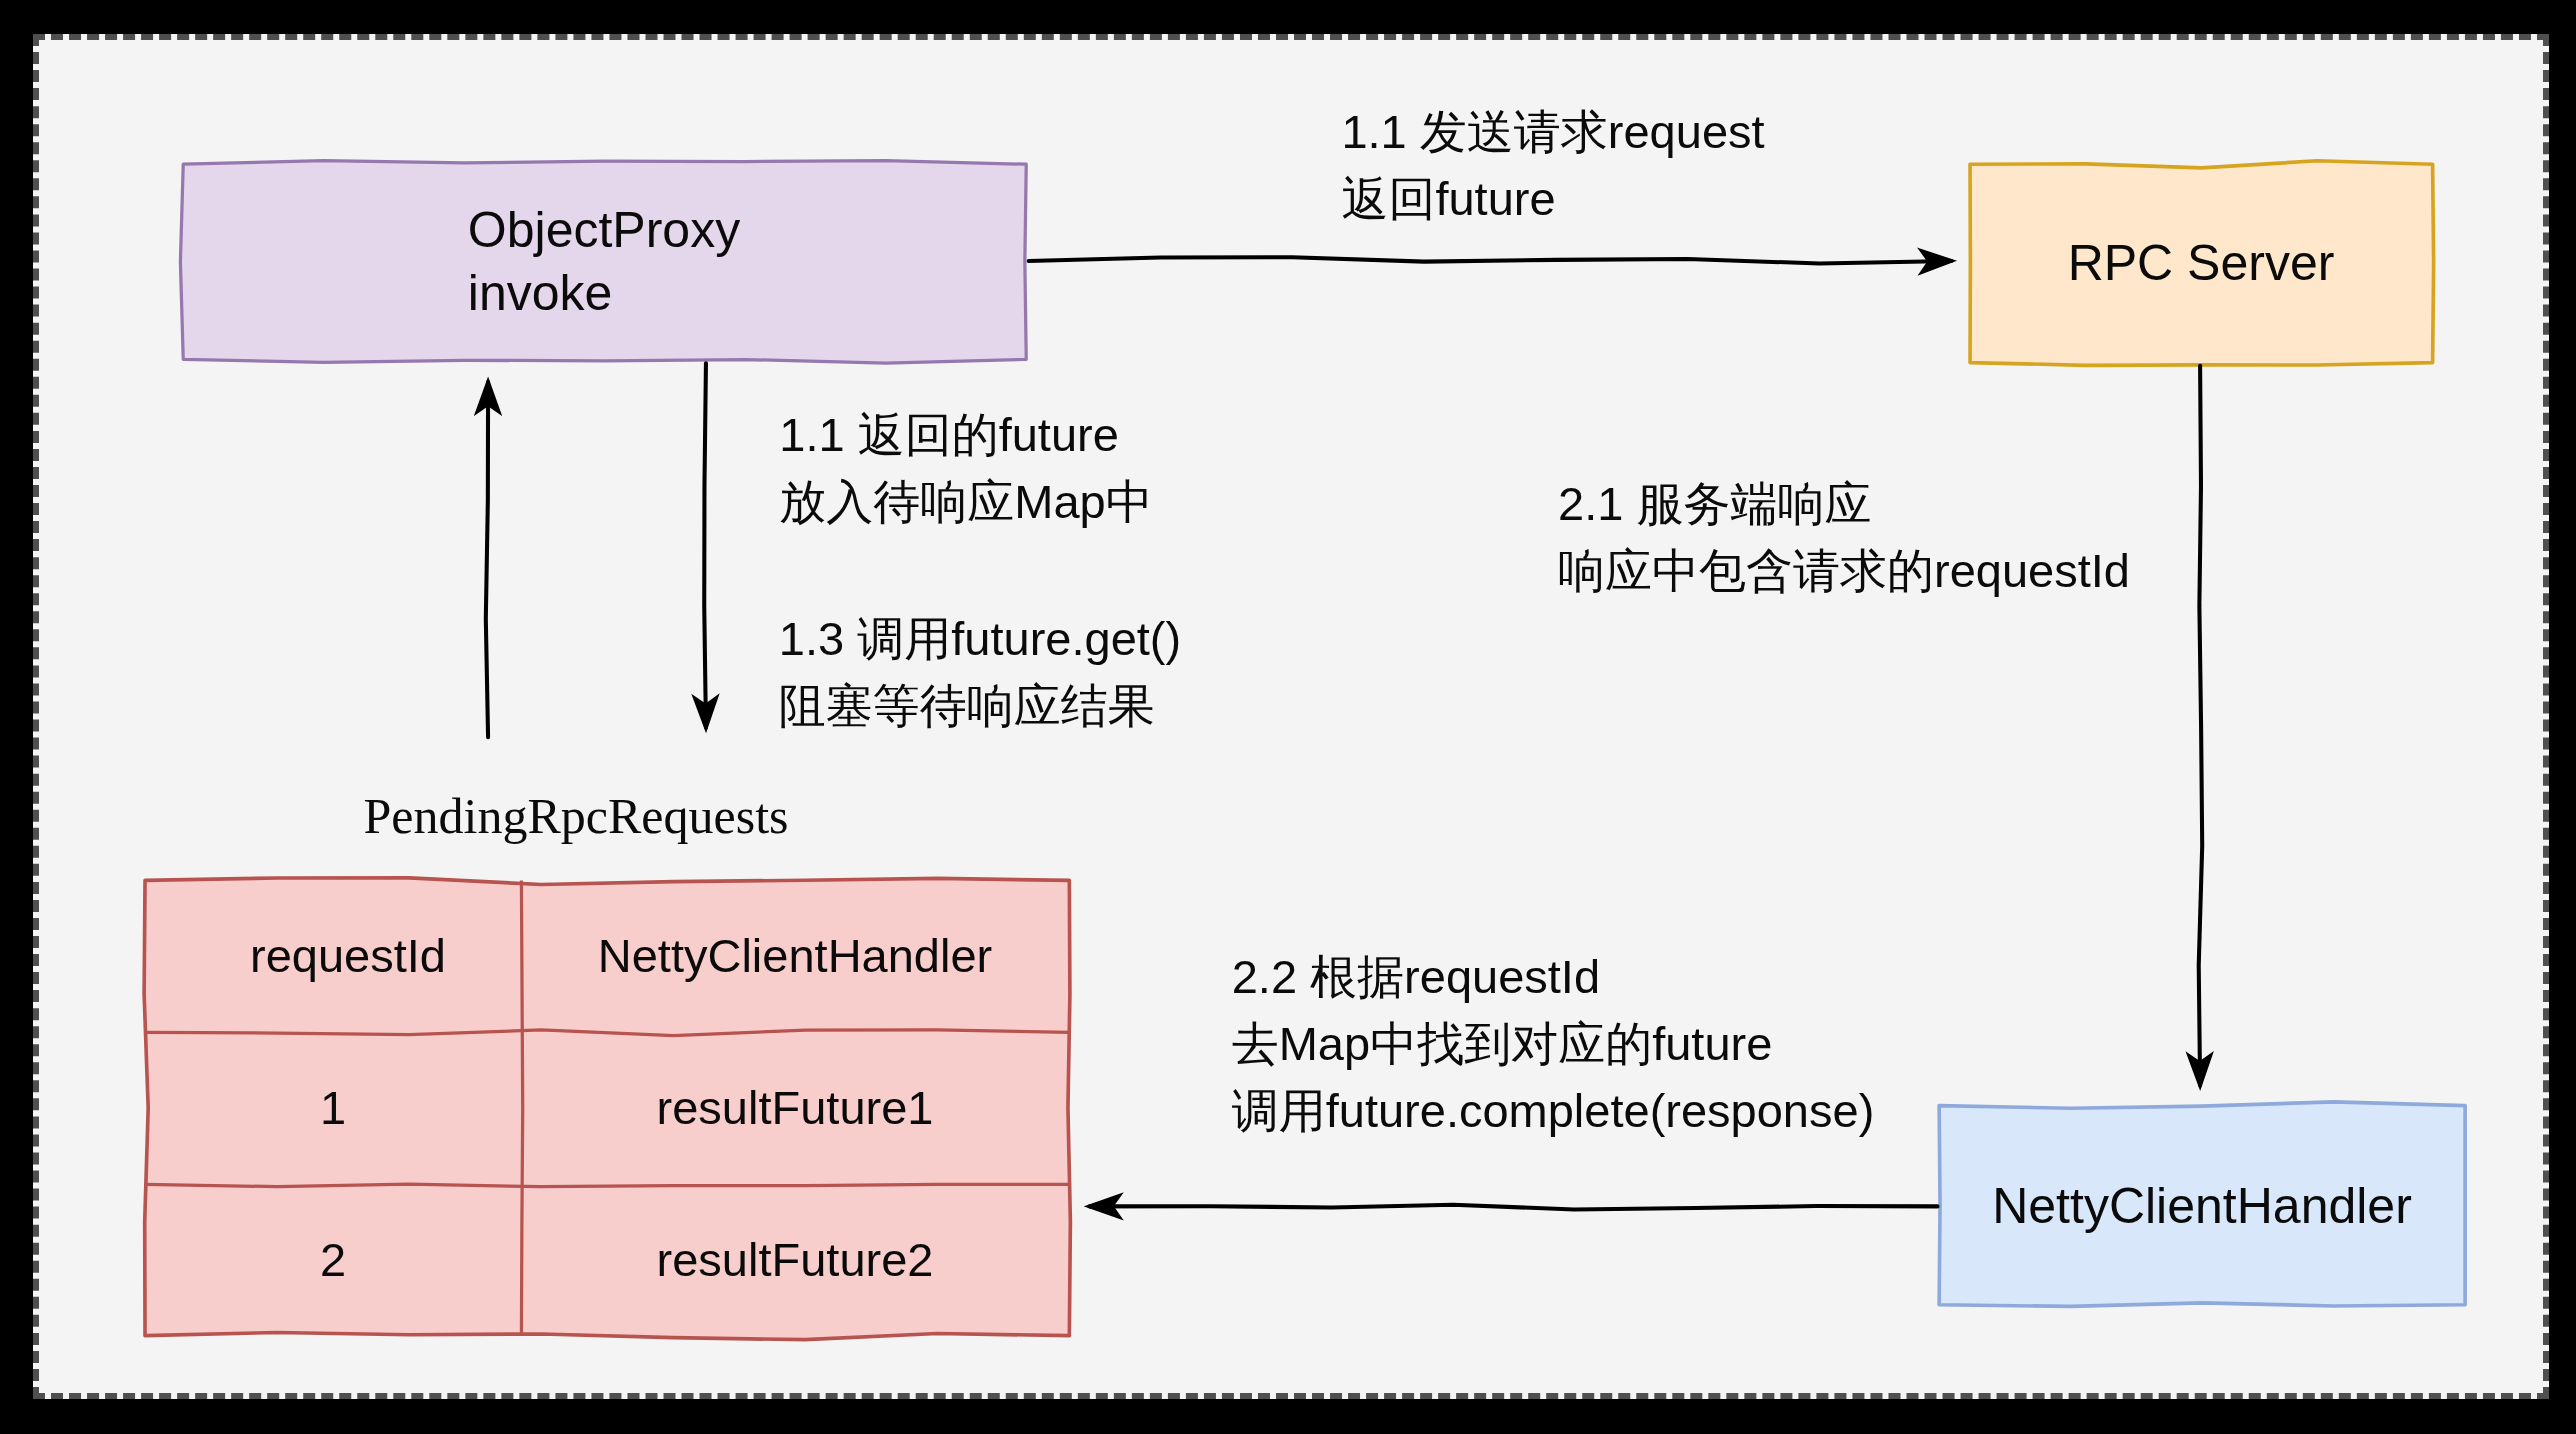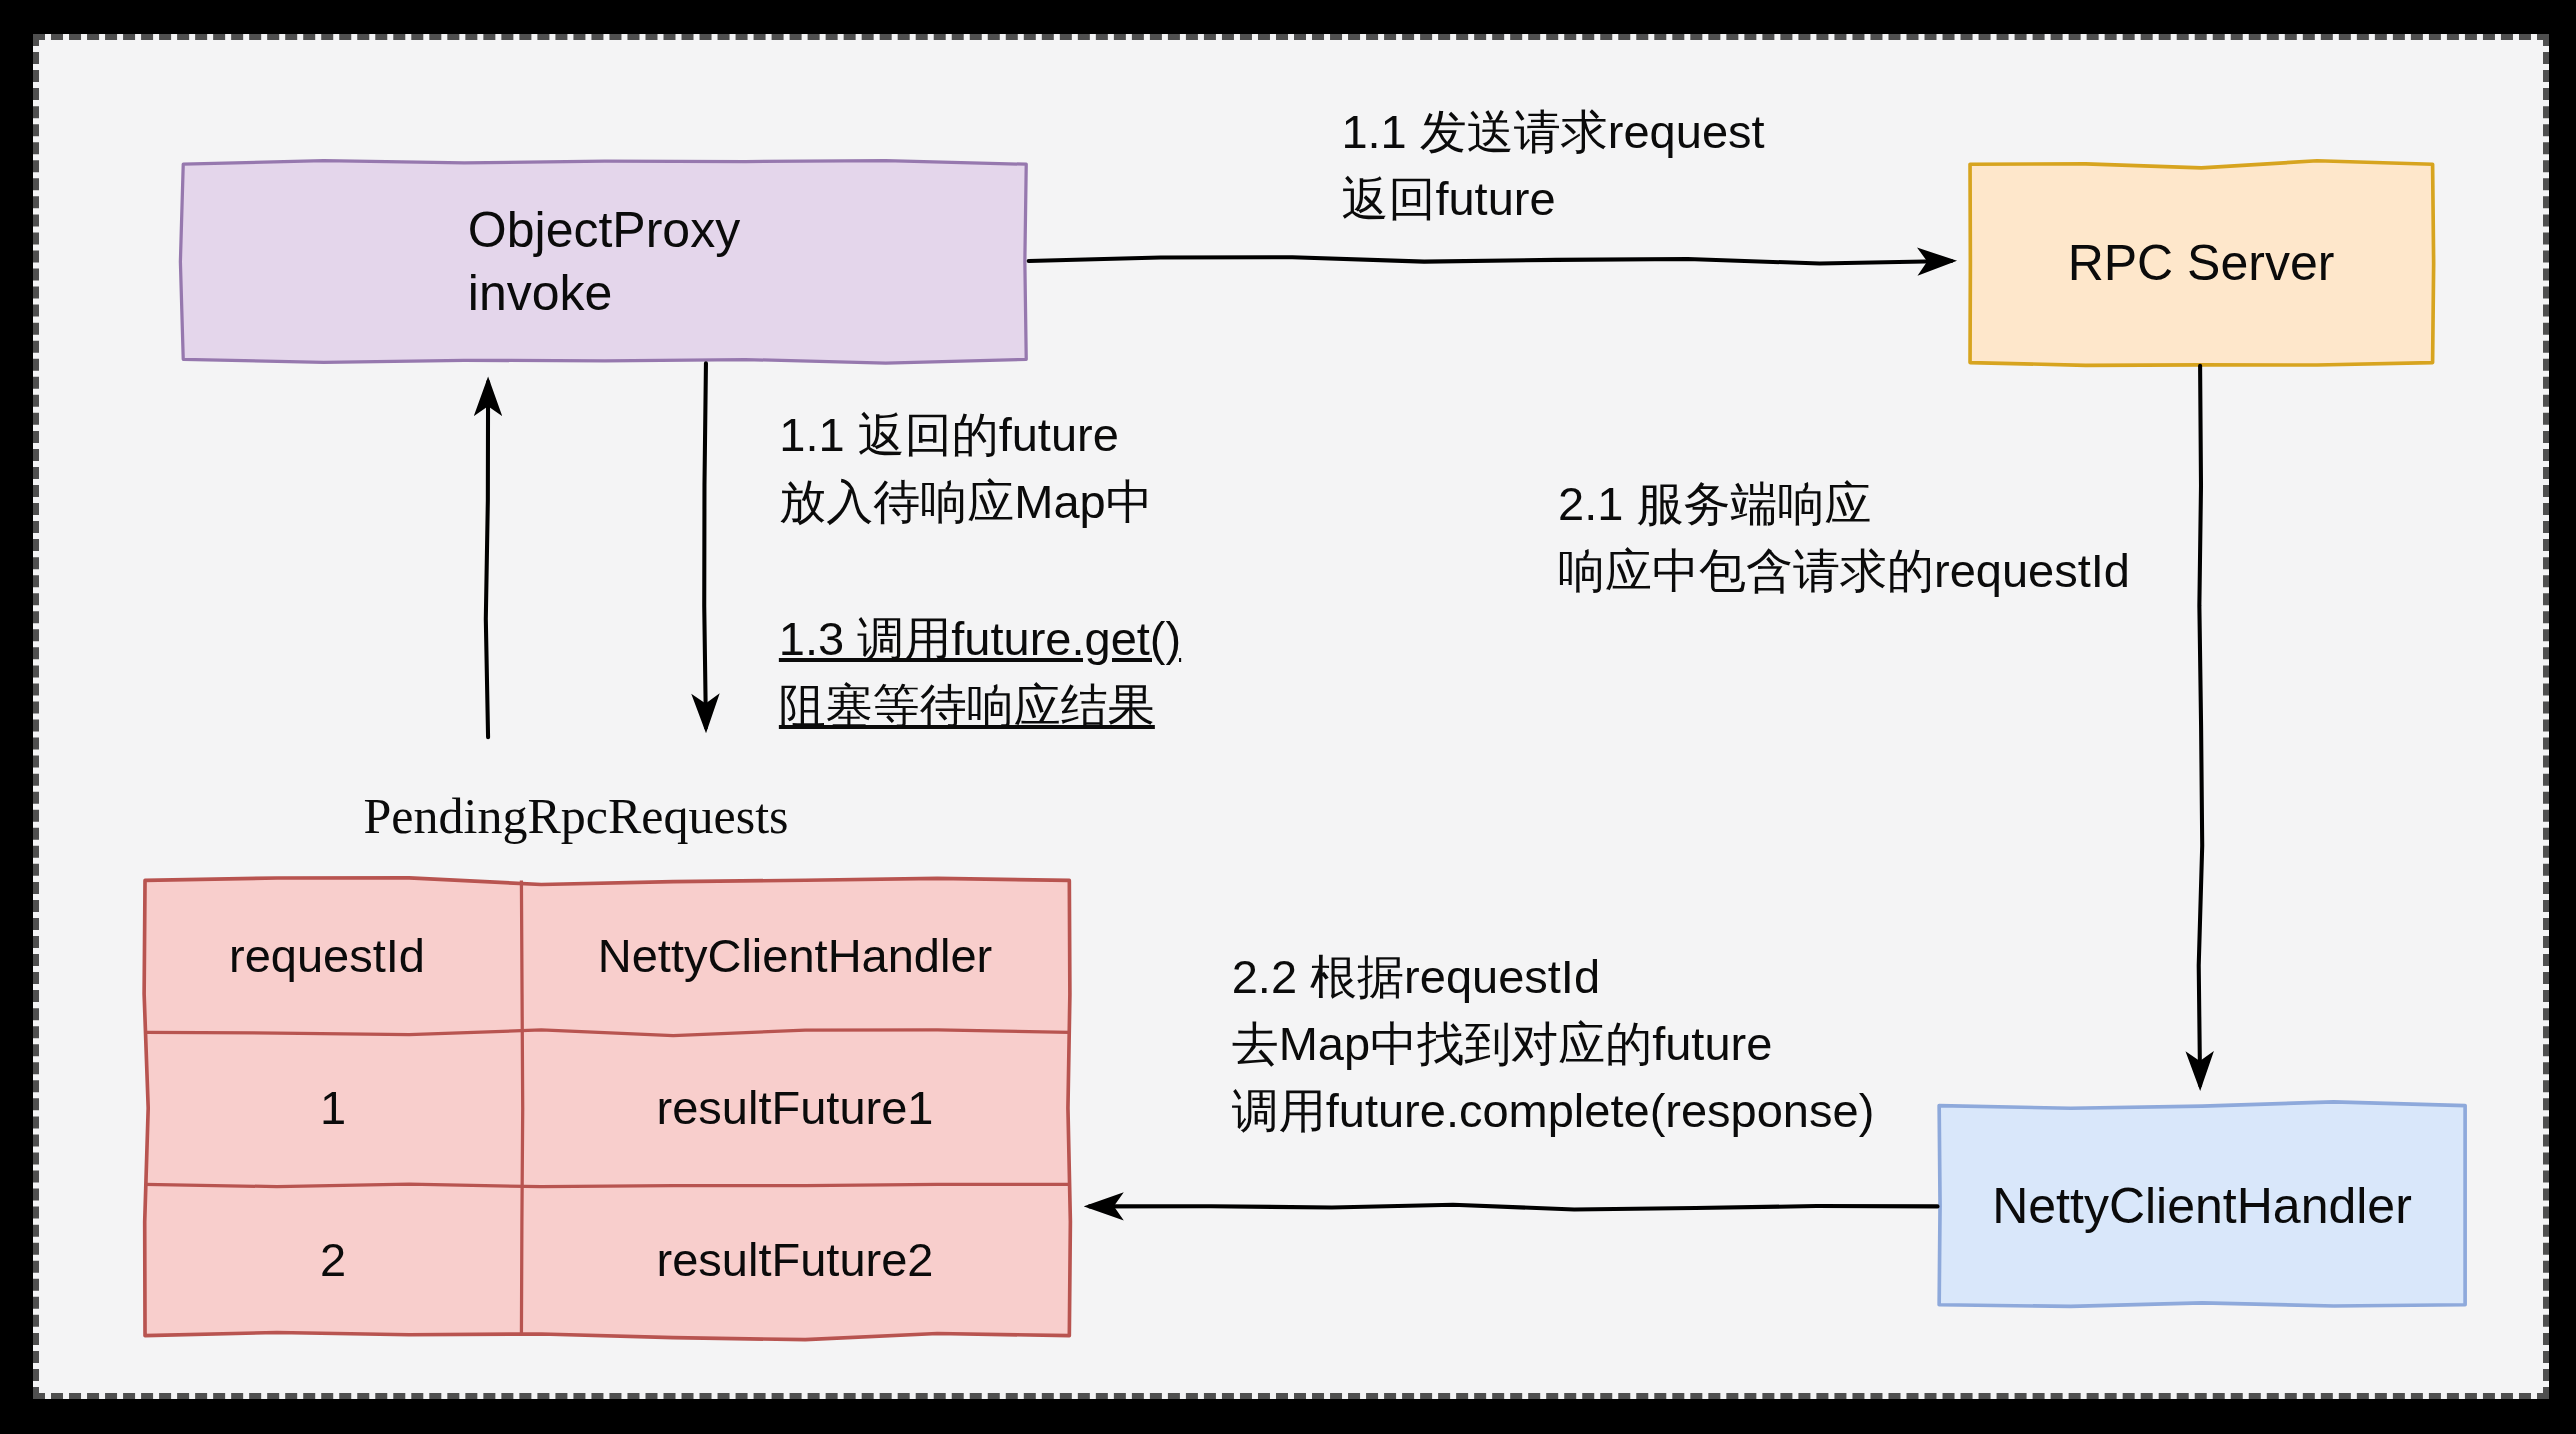--- a/index.html
+++ b/index.html
@@ -66,30 +66,30 @@
 
   <div class="label node-title" style="left:604px;top:262px;">ObjectProxy
 invoke</div>
   <div class="label node-title" style="left:2201px;top:263px;">RPC Server</div>
   <div class="label node-title" style="left:2202px;top:1206px;">NettyClientHandler</div>
 
   <div class="label" style="left:1553px;top:165px;">1.1 发送请求request
 返回future</div>
   <div class="label" style="left:966px;top:468px;">1.1 返回的future
 放入待响应Map中</div>
-  <div class="label" style="left:980px;top:672px;text-decoration:underline;">1.3 调用future.get()
+  <div class="label" style="left:980px;top:672px;">1.3 调用future.get()
 阻塞等待响应结果</div>
   <div class="label" style="left:1844px;top:537px;">2.1 服务端响应
 响应中包含请求的requestId</div>
   <div class="label" style="left:1553px;top:1043px;">2.2 根据requestId
 去Map中找到对应的future
 调用future.complete(response)</div>
 
   <div class="label map-title" style="left:576px;top:816px;">PendingRpcRequests</div>
 
-  <div class="label table-text" style="left:327px;top:956px;">requestId</div>
+  <div class="label table-text" style="left:348px;top:956px;">requestId</div>
   <div class="label table-text" style="left:795px;top:956px;">NettyClientHandler</div>
   <div class="label table-text" style="left:333px;top:1108px;">1</div>
   <div class="label table-text" style="left:795px;top:1108px;">resultFuture1</div>
   <div class="label table-text" style="left:333px;top:1260px;">2</div>
   <div class="label table-text" style="left:795px;top:1260px;">resultFuture2</div>
 </div>
 
 
 </body></html>

